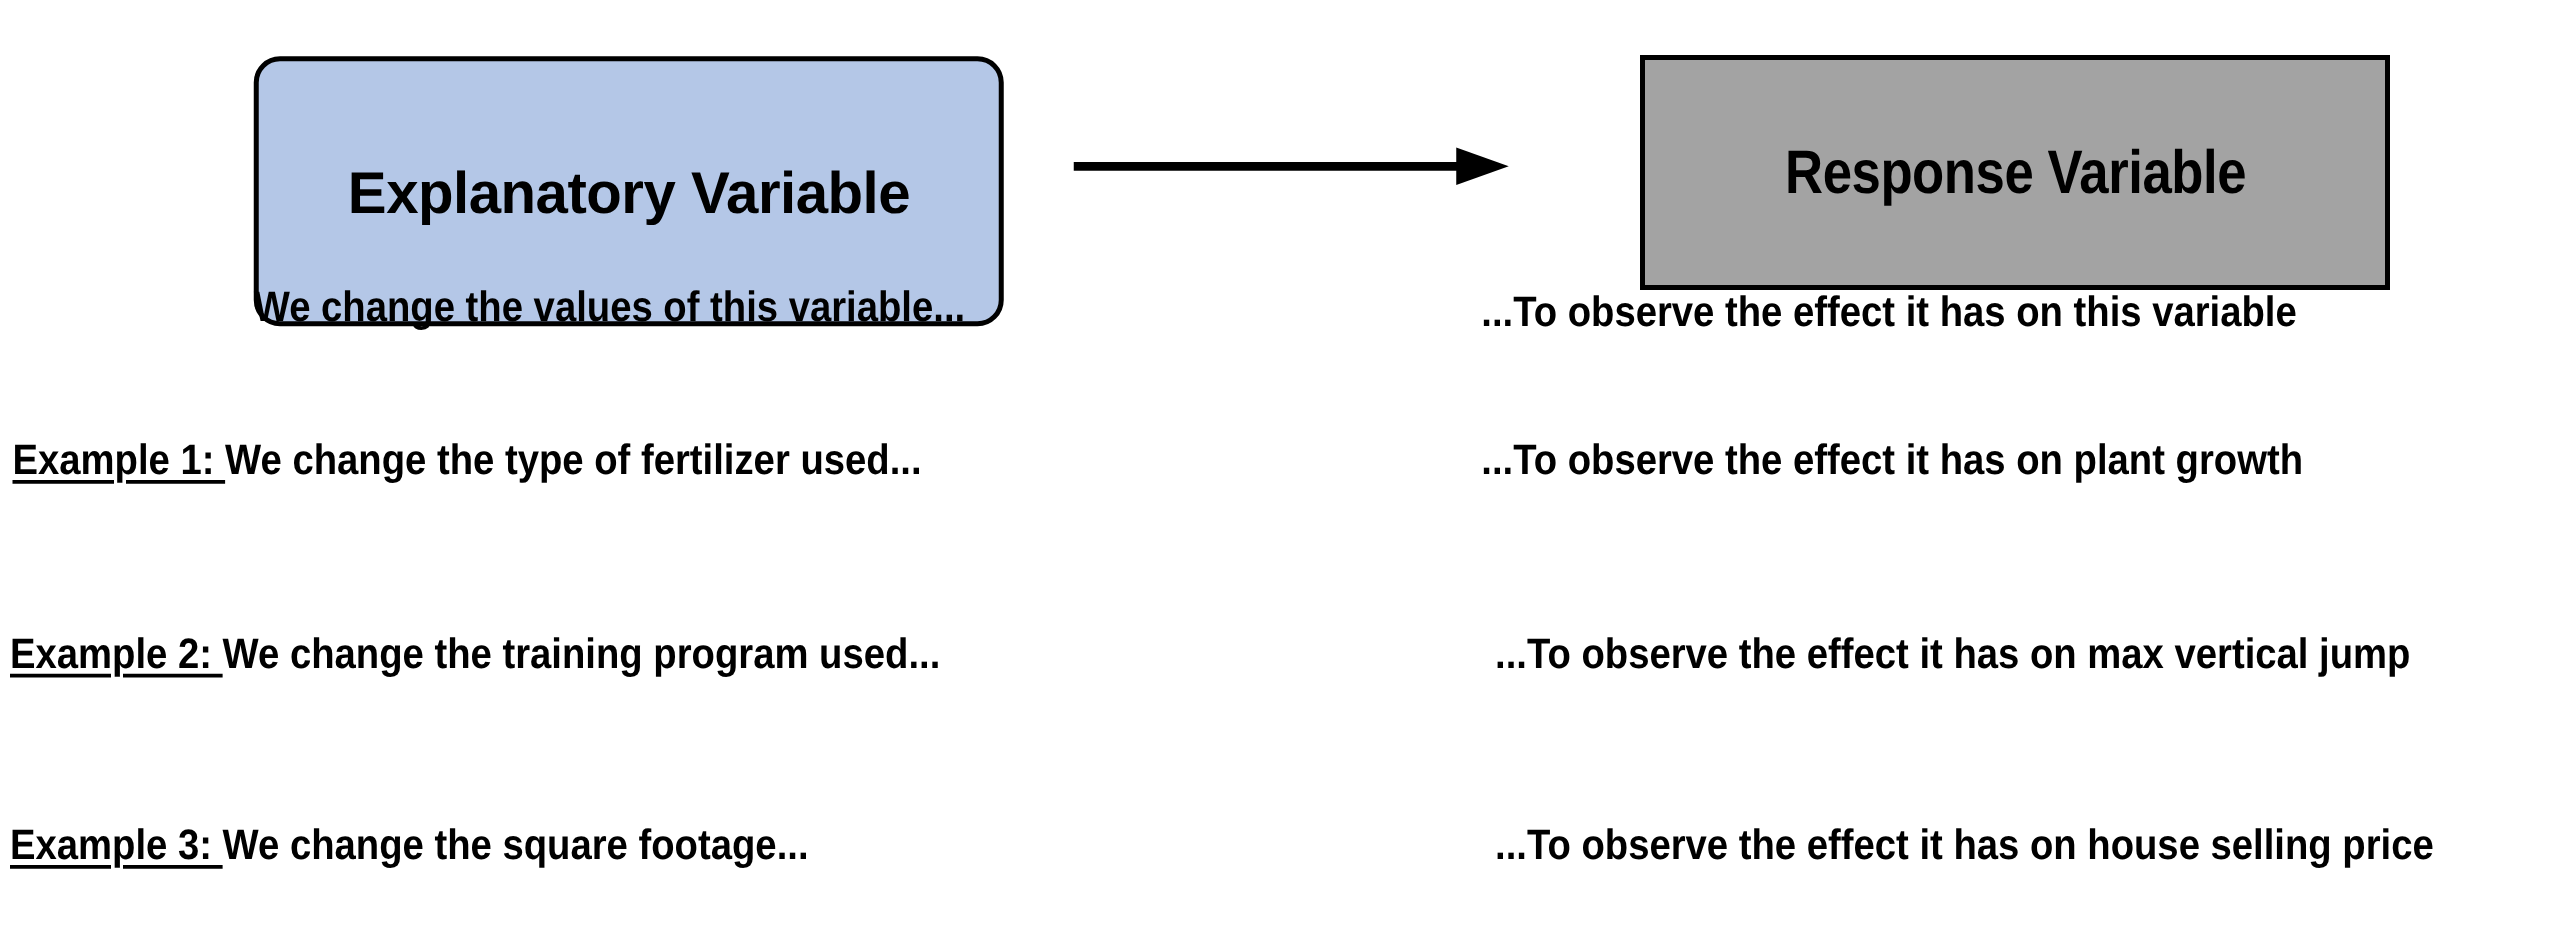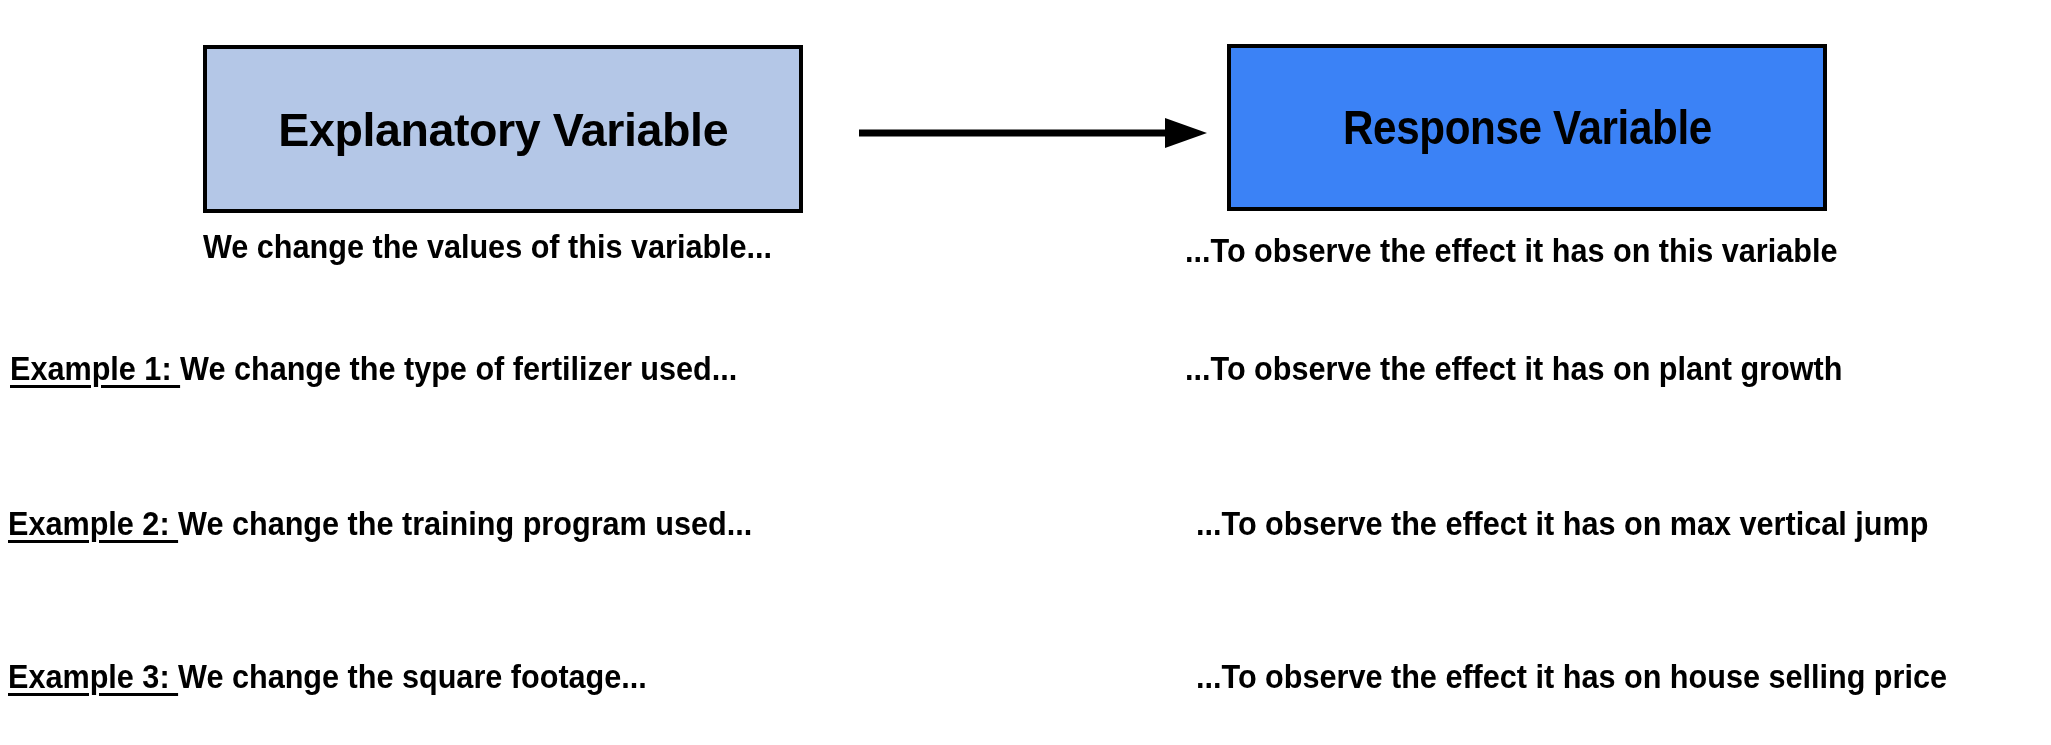--- a/index.html
+++ b/index.html
@@ -25,29 +25,30 @@
     box-sizing: border-box;
     border: 4px solid #000000;
     display: flex;
     align-items: center;
     justify-content: center;
   }
   #explanatory-box {
     left: 203px;
     top: 45px;
     width: 600px;
-    height: 168px;
+    height: 216px;
     background: #b4c7e7;
+    border-radius: 21px;
   }
   #response-box {
-    left: 1227px;
+    left: 1312px;
     top: 44px;
     width: 600px;
-    height: 167px;
-    background: #3b82f6;
+    height: 188px;
+    background: #a3a3a3;
   }
   .box-label {
     font-weight: bold;
     font-size: 47px;
     line-height: 1;
     letter-spacing: -0.4px;
     white-space: nowrap;
   }
   #explanatory-label {
     font-family: "Liberation Sans", "DejaVu Sans", sans-serif;

